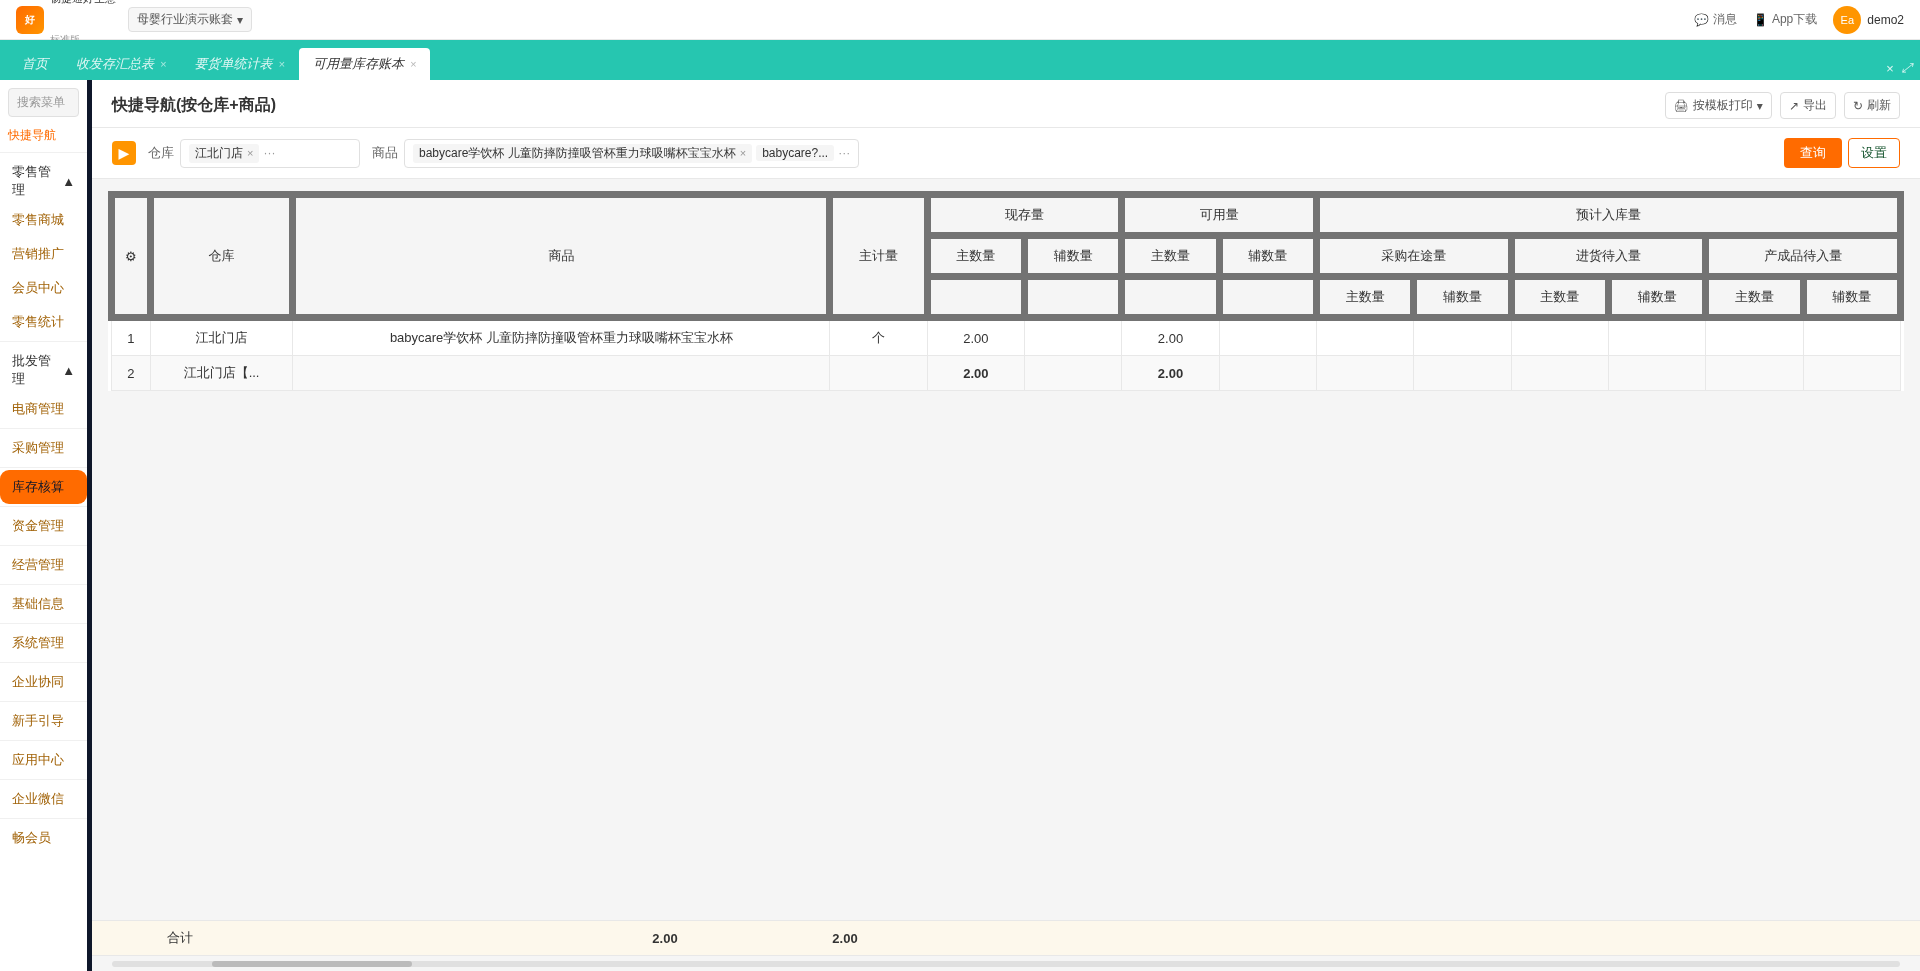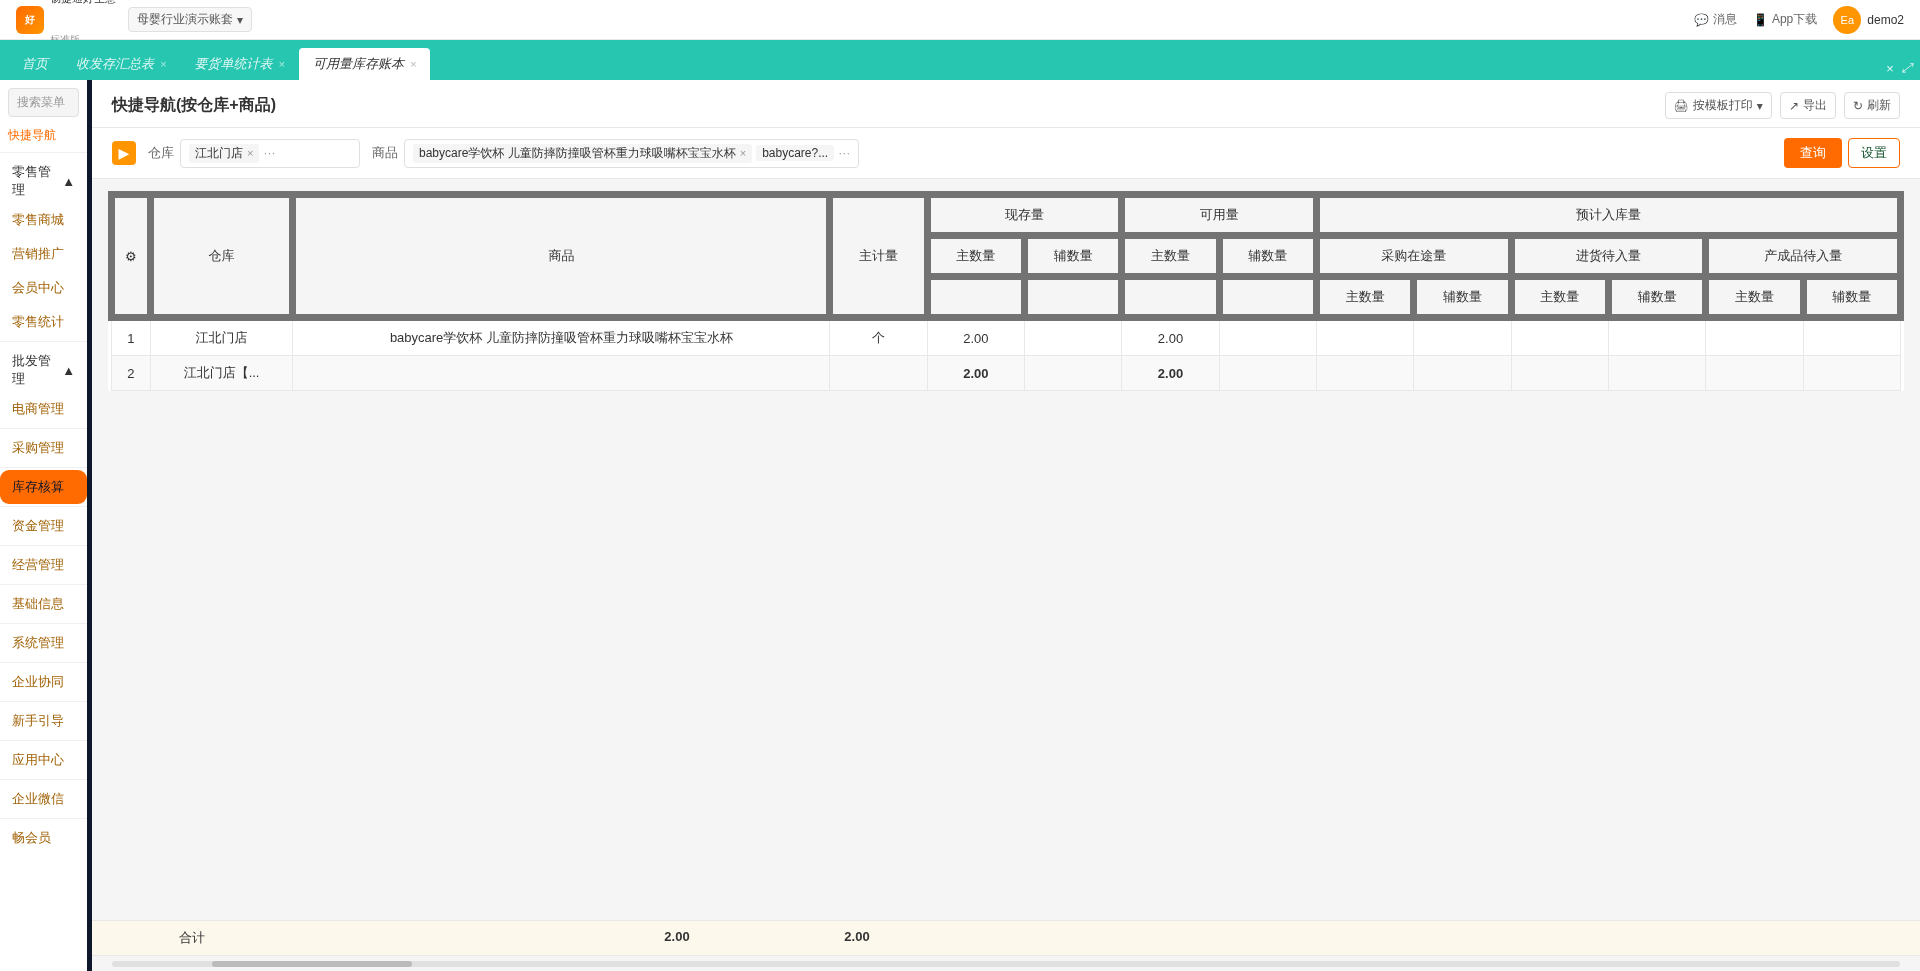--- a/index.html
+++ b/index.html
@@ -122,23 +122,24 @@
     .table-area { flex: 1; overflow: auto; padding: 12px 16px; }
     .data-table { width: 100%; border-collapse: collapse; background: #fff; font-size: 13px; }
     .data-table th { background: #f5f5f5; color: #333; font-weight: 500; padding: 8px 10px; text-align: center; border: 7px solid #737373; white-space: nowrap; }
     .data-table td { padding: 8px 10px; text-align: center; border: 1px solid #e8e8e8; color: #333; }
     .th-main { background: #ecf8f7; color: #26c6b0; }
     .col-num { color: #999; }
 
     
     .table-footer {
       background: #fdf8ec;
-      padding: 8px 20px;
+      padding: 8px 8px;
       border-top: 1px solid #e8e8e8;
       display: flex;
+      align-items: center;
       flex-shrink: 0;
     }
     .footer-label { font-size: 13px; color: #333; width: 160px; text-align: center; font-weight: 500; }
     .footer-cell { text-align: center; font-size: 13px; color: #333; font-weight: 600; }
 
     
     .scroll-bar-area { height: 16px; background: #f5f5f5; border-top: 1px solid #e8e8e8; display: flex; align-items: center; padding: 0 20px; flex-shrink: 0; }
     .scroll-track { width: 100%; height: 6px; background: #e0e0e0; border-radius: 3px; position: relative; }
     .scroll-thumb { width: 200px; height: 6px; background: #bbb; border-radius: 3px; position: absolute; left: 100px; }
   </style>

